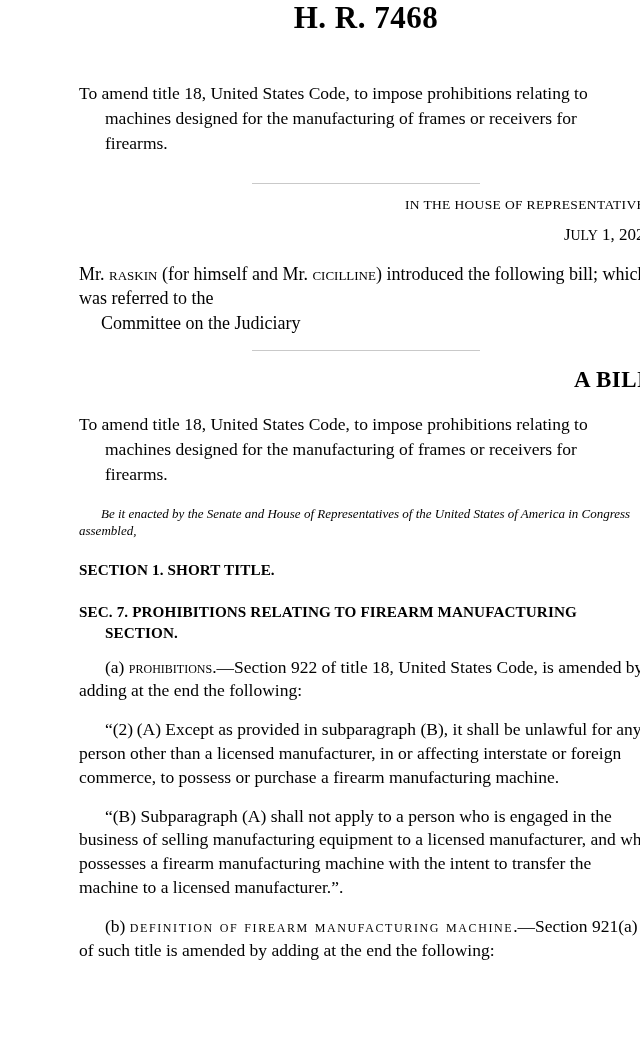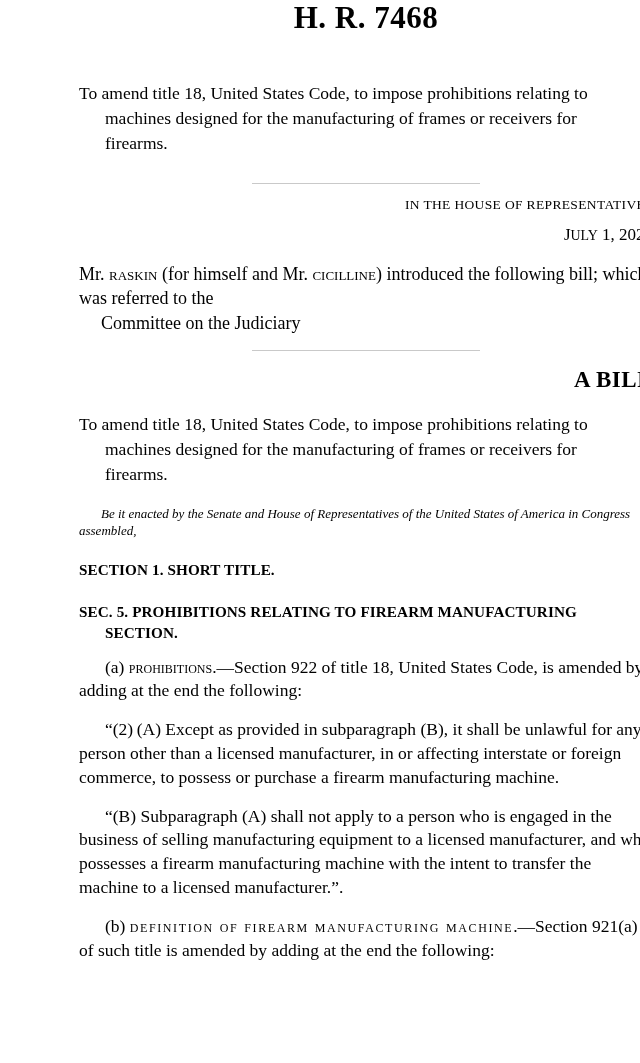--- a/index.html
+++ b/index.html
@@ -190,21 +190,21 @@
     <span class="cont">machines designed for the manufacturing of frames or receivers for</span>
     <span class="cont">firearms.</span>
   </p>
 
   <p class="enacting">Be it enacted by the Senate and House of Representatives of the United States of America in Congress assembled,</p>
 
   <h3 class="section-heading sec1">SECTION 1. SHORT TITLE.</h3>
 
 
   <h3 class="section-heading sec2">
-    <span>SEC. 5. PROHIBITIONS RELATING TO FIREARM MANUFACTURING</span>
+    <span>SEC. 7. PROHIBITIONS RELATING TO FIREARM MANUFACTURING</span>
     <span class="cont">SECTION.</span>
   </h3>
 
   <p class="body first"><span>(a) </span><span class="sc">Prohibitions</span><span>.—Section 922 of title 18, United States Code, is amended by adding at the end the following:</span></p>
 
 
   <p class="body gap">“(2) (A) Except as provided in subparagraph (B), it shall be unlawful for any person other than a licensed manufacturer, in or affecting interstate or foreign commerce, to possess or purchase a firearm manufacturing machine.</p>
 
   <p class="body gap">“(B) Subparagraph (A) shall not apply to a person who is engaged in the business of selling manufacturing equipment to a licensed manufacturer, and who possesses a firearm manufacturing machine with the intent to transfer the machine to a licensed manufacturer.”.</p>
 

